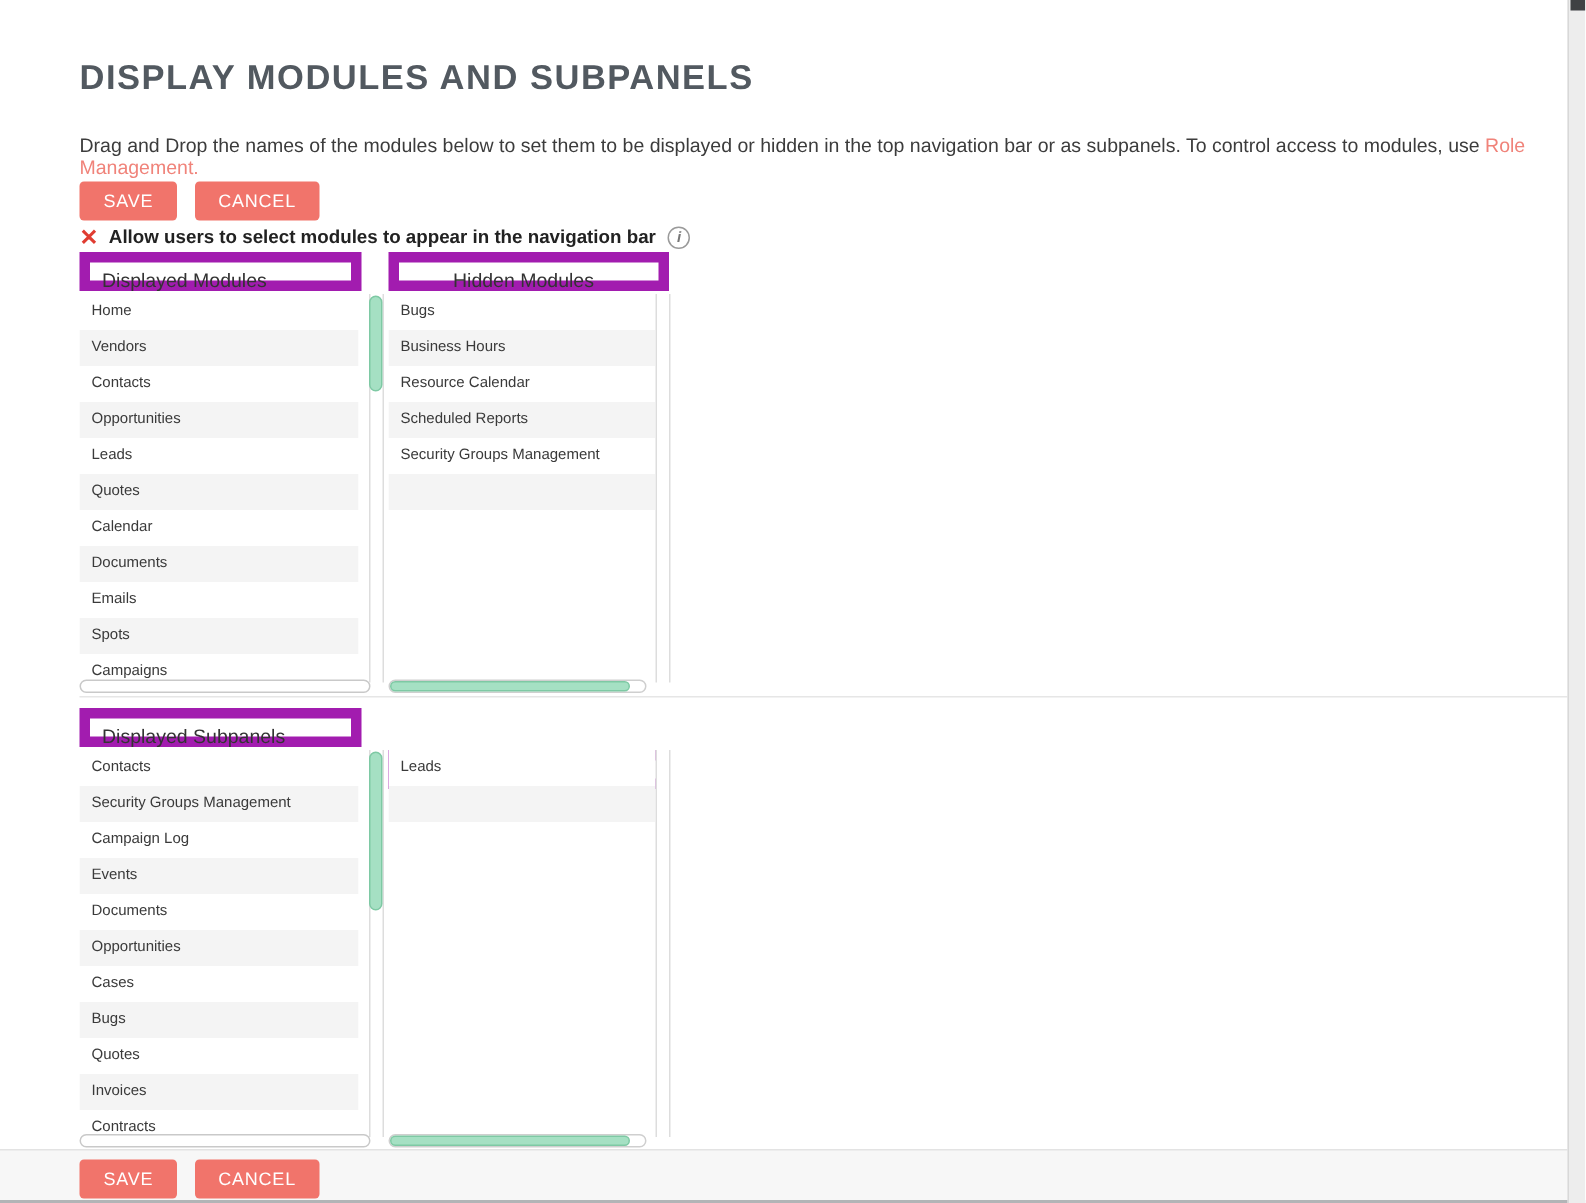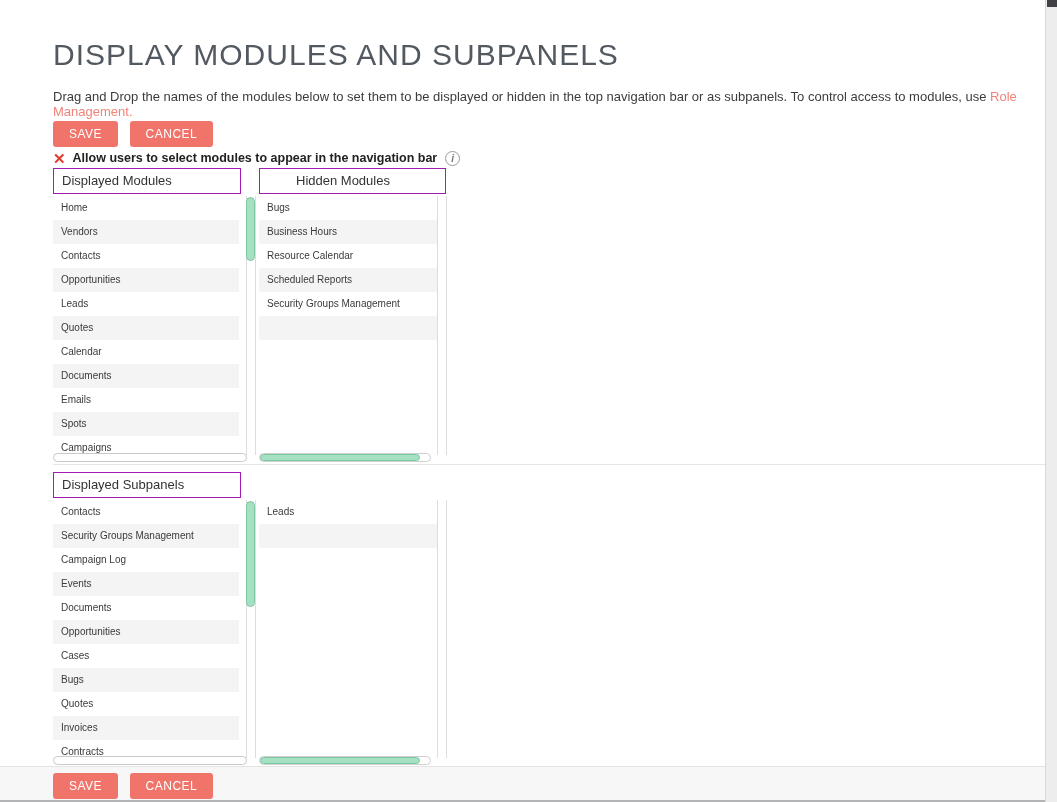--- a/index.html
+++ b/index.html
@@ -2,21 +2,21 @@
 <html style="--accent: #f1746b; --link: #f0837a; --green: #a5e0c3; --green-border: #7ec9a4; --red: #e03c31;"><head>
 <meta charset="utf-8">
 <style>
   html,body{margin:0;padding:0;background:#fff;}
   .page{
     position:relative; width:1057px; height:802px; background:#fff;
     font-family:"Liberation Sans", sans-serif; overflow:hidden;
   }
   .title{
     position:absolute; left:53px; top:38px; margin:0;
-    font-size:30px; font-weight:400; letter-spacing:1px; color:#525960;
+    font-size:23px; font-weight:700; letter-spacing:1px; color:#525960;
   }
   .desc{position:absolute; left:53px; top:89px; margin:0; font-size:13px; color:#3c3c3c;}
   .desc .link{color:var(--link,#f0837a); text-decoration:none; cursor:pointer;}
 
   .btn-row{position:absolute; left:53px;}
   .btn-row.top{top:121px;}
   .btn-row.bottom{top:773px;}
   .btn{
     display:inline-block; background:var(--accent,#f1746b); color:#fff;
     font-weight:400; font-size:12px; letter-spacing:.5px;
@@ -29,21 +29,21 @@
   .cb-label{font-weight:700; font-size:12.5px; color:#222;}
   .info-icon{
     width:13px; height:13px; border:1px solid #9a9a9a; border-radius:50%;
     color:#777; font-size:10px; font-weight:700; font-style:italic;
     display:inline-flex; align-items:center; justify-content:center;
     margin-left:8px; cursor:pointer;
   }
 
   .list-header{
     position:absolute; height:26px; line-height:24px; box-sizing:border-box;
-    border:1px solid #a21caf; background:#fff; font-size:13px; color:#333; padding-left:8px;
+    border:7px solid #a21caf; background:#fff; font-size:13px; color:#333; padding-left:8px;
   }
   #hdr-dm{left:53px; top:168px; width:188px;}
   #hdr-hm{left:259px; top:168px; width:187px;padding-left:36px;}
   #hdr-ds{left:53px; top:472px; width:188px;}
   #hdr-hs{left:259px; top:472px; width:187px;margin-top:28px;}
 
   .list{position:absolute; overflow:hidden;}
   #list-dm{left:53px; top:196px; width:186px; height:259px;}
   #list-hm{left:259px; top:196px; width:178px; height:259px;}
   #list-ds{left:53px; top:500px; width:186px; height:258px;}

